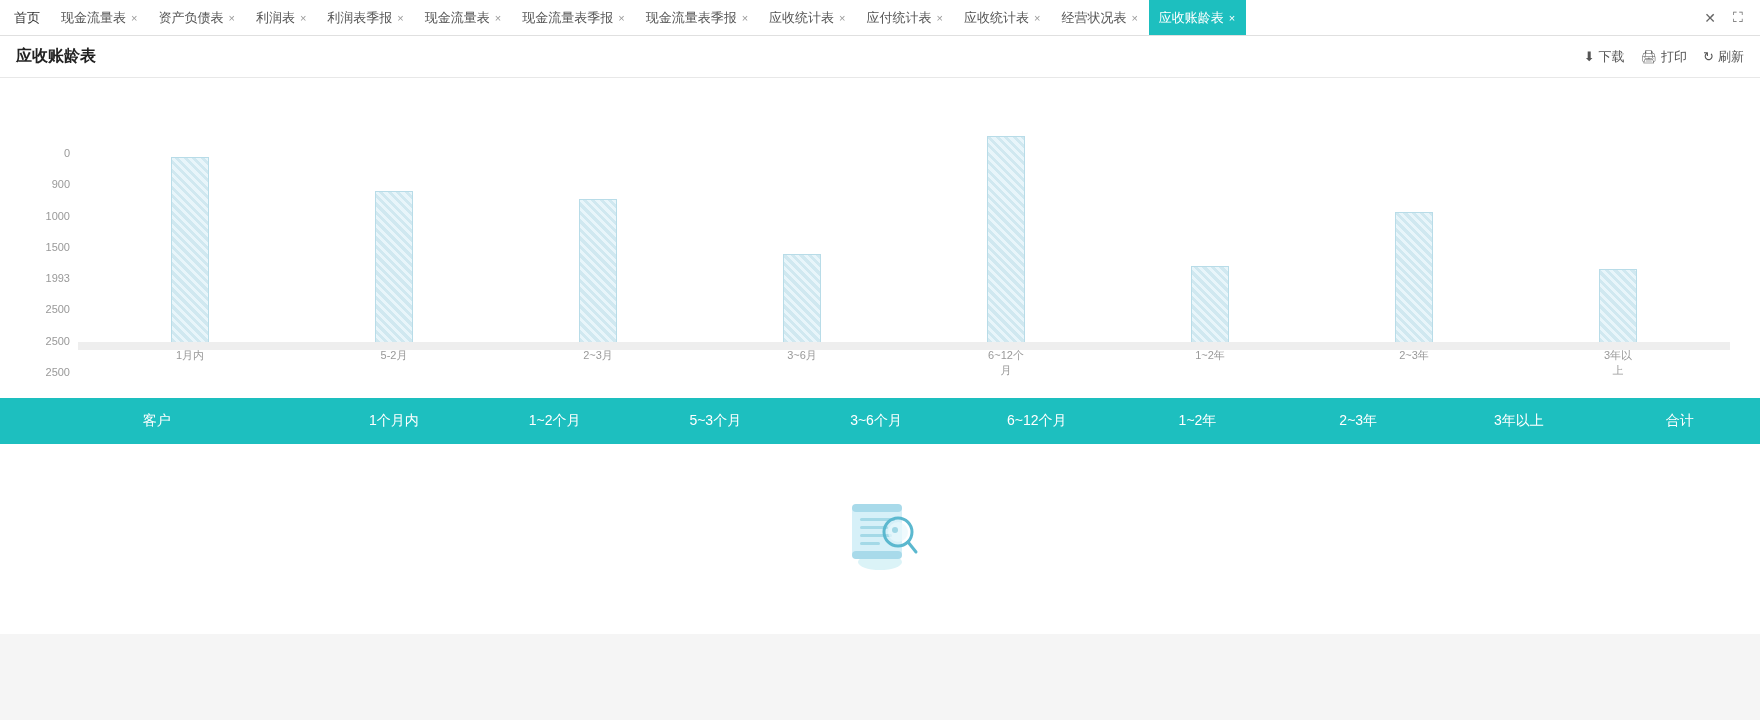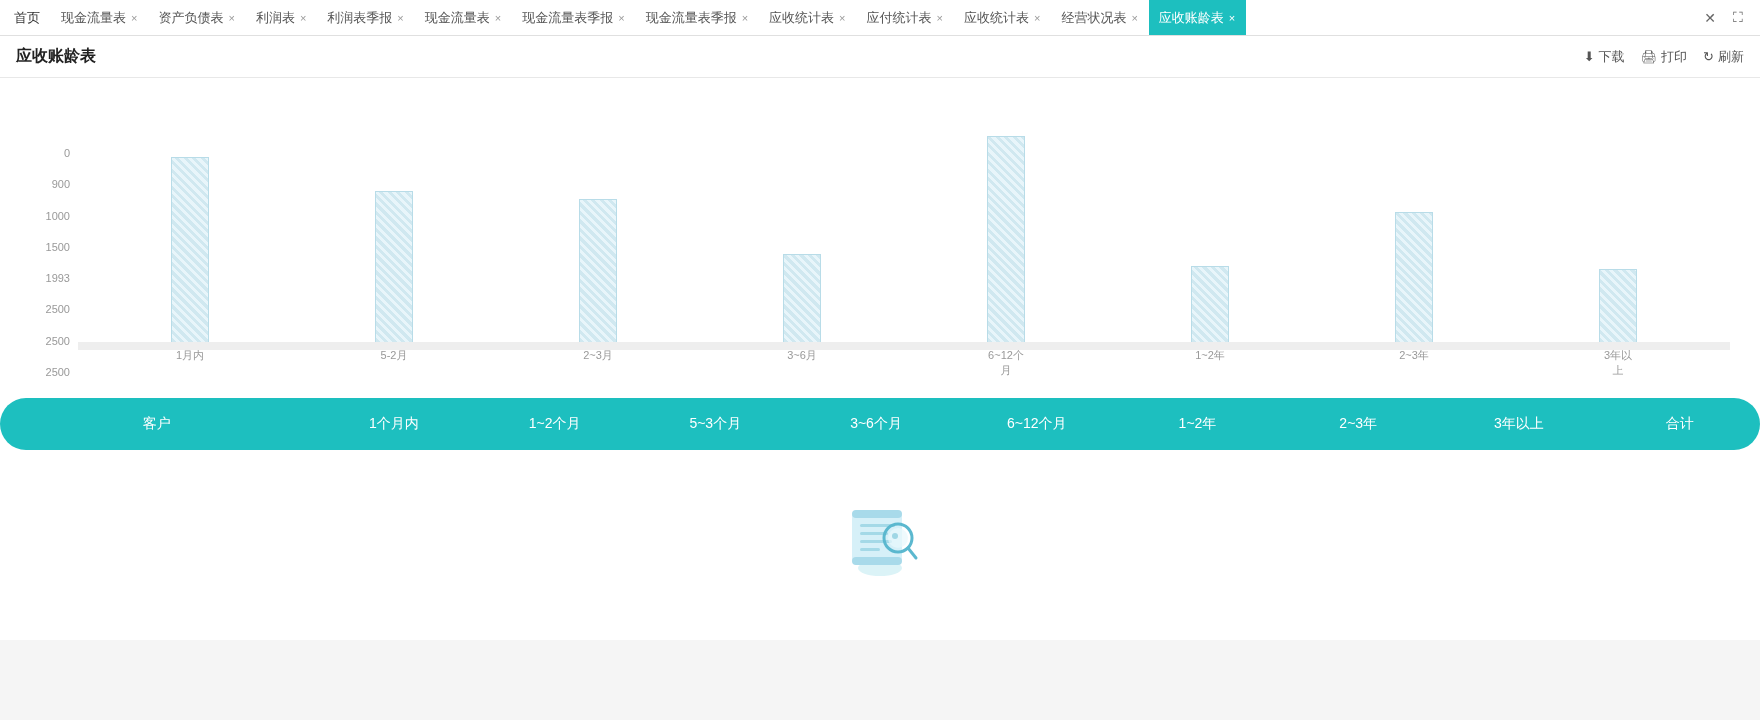--- a/index.html
+++ b/index.html
@@ -194,23 +194,22 @@
       text-align: center;
       width: 38px;
     }
 
     
     .table-header {
       display: flex;
       background: #1dbfbf;
       color: #fff;
       font-size: 14px;
-      height: 52px;
-      align-items: center;
-      border-radius: 26px;
+      height: 46px;
+      align-items: center;
     }
     .th-cell {
       flex: 1;
       text-align: center;
       padding: 0 4px;
       font-weight: 400;
     }
     .th-cell.customer { flex: 2; }
 
     

